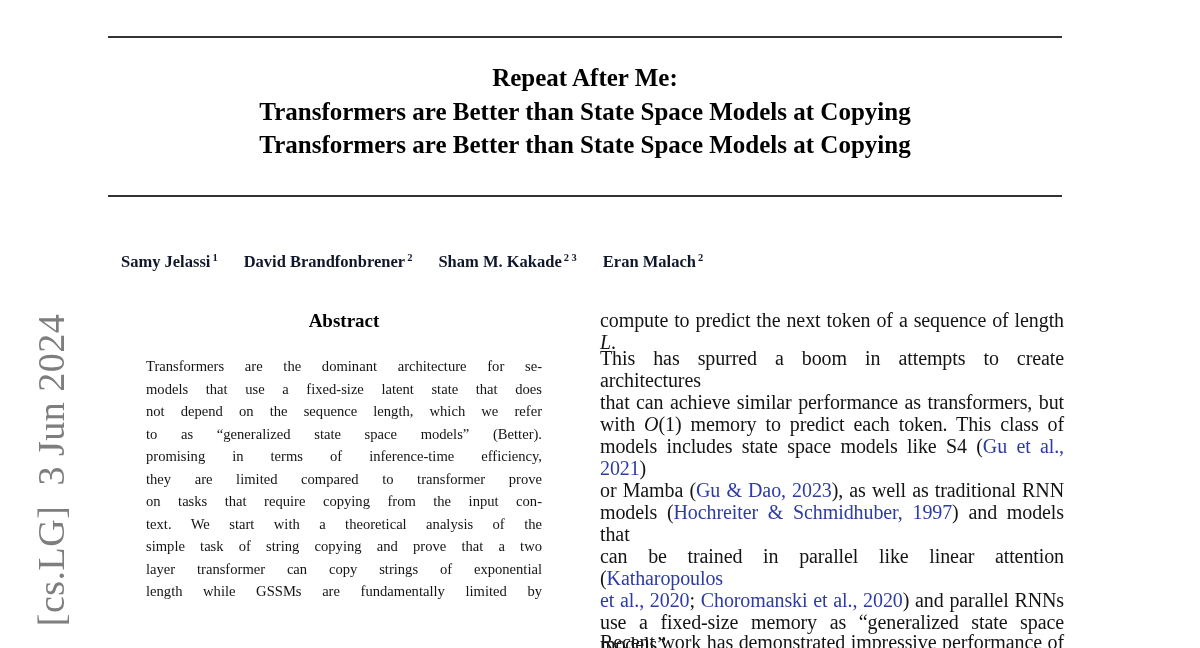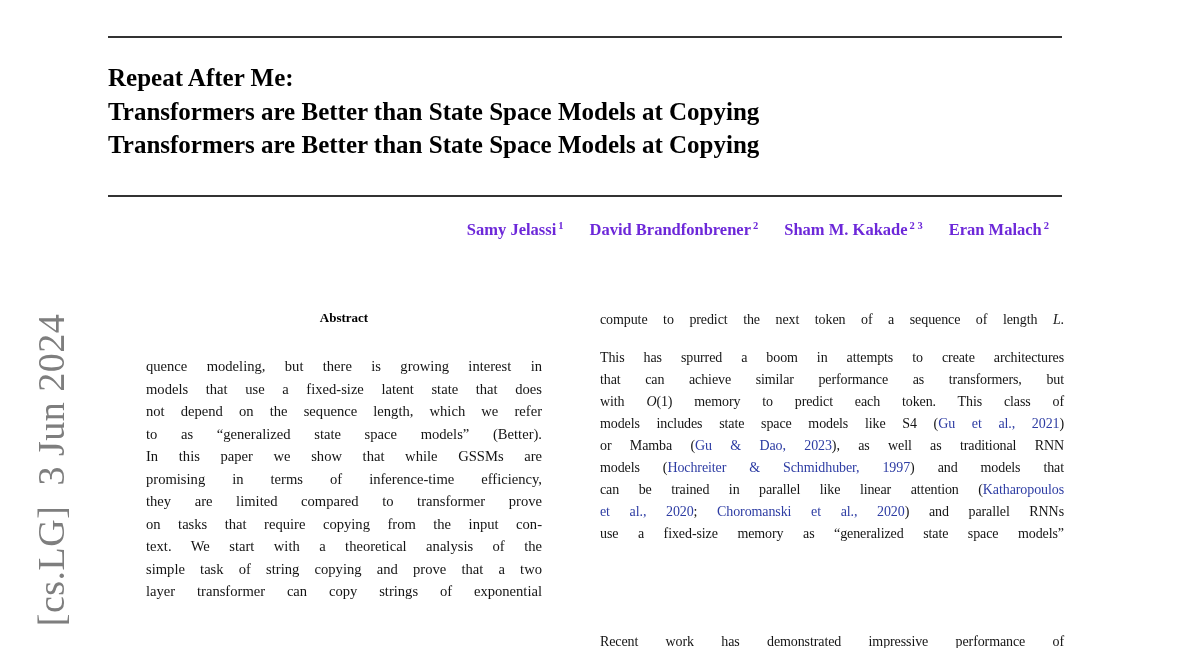--- a/index.html
+++ b/index.html
@@ -36,66 +36,67 @@
     background: var(--rule, #333333);
   }
   .rule-top { top: 36px; }
   .rule-bottom { top: 195px; }
 
   .title-block {
     position: absolute;
     left: 108px;
     top: 61px;
     width: 954px;
+    text-align: center;
     font-weight: bold;
     color: #000000;
     font-size: 25px;
     line-height: 33.5px;
   }
 
   .authors {
     position: absolute;
     left: 108px;
-    top: 220px;
+    top: 252px;
     width: 954px;
-    text-align: right;
+    text-align: left;
     font-weight: bold;
     font-size: 16.5px;
-    color: #6d28d9;
+    color: #0f172a;
   }
   .author { margin: 0 13px; white-space: nowrap; }
   .sup {
     font-size: 10.5px;
     position: relative;
     top: -6px;
     margin-left: 2px;
     font-weight: bold;
   }
 
   .abstract-heading {
     position: absolute;
     left: 146px;
     top: 310px;
     width: 396px;
     text-align: center;
     font-weight: bold;
-    font-size: 13px;
+    font-size: 19px;
     color: #000000;
   }
 
   .abstract-body {
     position: absolute;
     left: 146px;
     top: 355px;
     width: 396px;
     font-size: 14.6px;
     line-height: 22.5px;
   }
 
-  .rcol { position: absolute; left: 600px; width: 464px; font-size: 14px; line-height: 22px; letter-spacing: -0.1px; }
+  .rcol { position: absolute; left: 600px; width: 464px; font-size: 20px; line-height: 22px; letter-spacing: -0.1px; }
   .rc-p1 { top: 309px; }
   .rc-p2 { top: 347px; }
   .rc-p3 { top: 631px; }
 
   .tline { display: block; }
   .just { text-align: justify; text-align-last: justify; }
 
   .cite { color: var(--link_blue, #2d3ca3); }
   .mathit { font-style: italic; }
 </style>
@@ -114,31 +115,31 @@
     <div class="tline">Transformers are Better than State Space Models at Copying</div>
   </div>
 
   <div class="rule rule-bottom"></div>
 
   <div class="authors"><span class="author">Samy Jelassi<span class="sup">1</span></span><span class="author">David Brandfonbrener<span class="sup">2</span></span><span class="author">Sham M. Kakade<span class="sup">2 3</span></span><span class="author">Eran Malach<span class="sup">2</span></span></div>
 
   <div class="abstract-heading">Abstract</div>
 
   <div class="abstract-body">
-      <div class="tline just">quence modeling, but there is growing interest in</div>
+      <div class="tline just">Transformers are the dominant architecture for se-</div>
       <div class="tline just">models that use a fixed-size latent state that does</div>
       <div class="tline just">not depend on the sequence length, which we refer</div>
       <div class="tline just">to as “generalized state space models” (Better).</div>
-      <div class="tline just">In this paper we show that while GSSMs are</div>
       <div class="tline just">promising in terms of inference-time efficiency,</div>
       <div class="tline just">they are limited compared to transformer prove</div>
       <div class="tline just">on tasks that require copying from the input con-</div>
       <div class="tline just">text.  We start with a theoretical analysis of the</div>
       <div class="tline just">simple task of string copying and prove that a two</div>
       <div class="tline just">layer transformer can copy strings of exponential</div>
+      <div class="tline just">length while GSSMs are fundamentally limited by</div>
     </div>
 
   <div class="rcol rc-p1">
       <div class="tline just">compute to predict the next token of a sequence of length <span class="mathit">L</span>.</div>
     </div>
 
   <div class="rcol rc-p2">
       <div class="tline just">This has spurred a boom in attempts to create architectures</div>
       <div class="tline just">that can achieve similar performance as transformers, but</div>
       <div class="tline just">with <span class="mathit">O</span>(1) memory to predict each token.  This class of</div>

